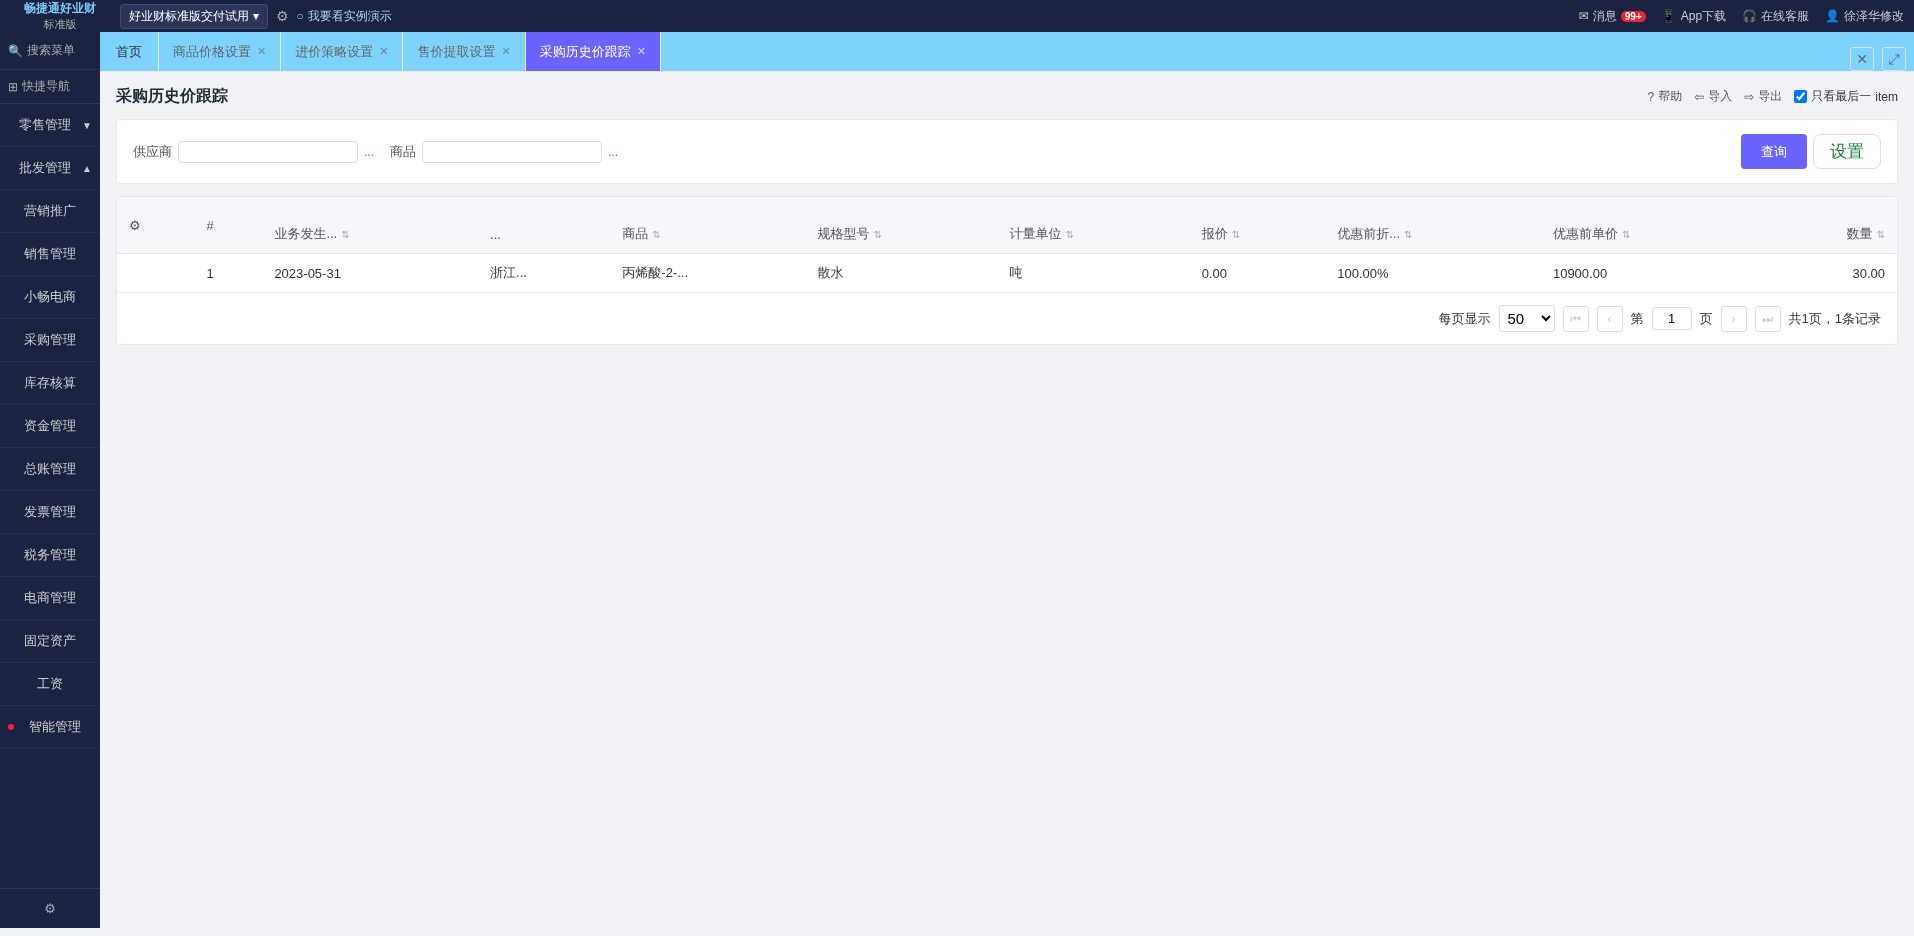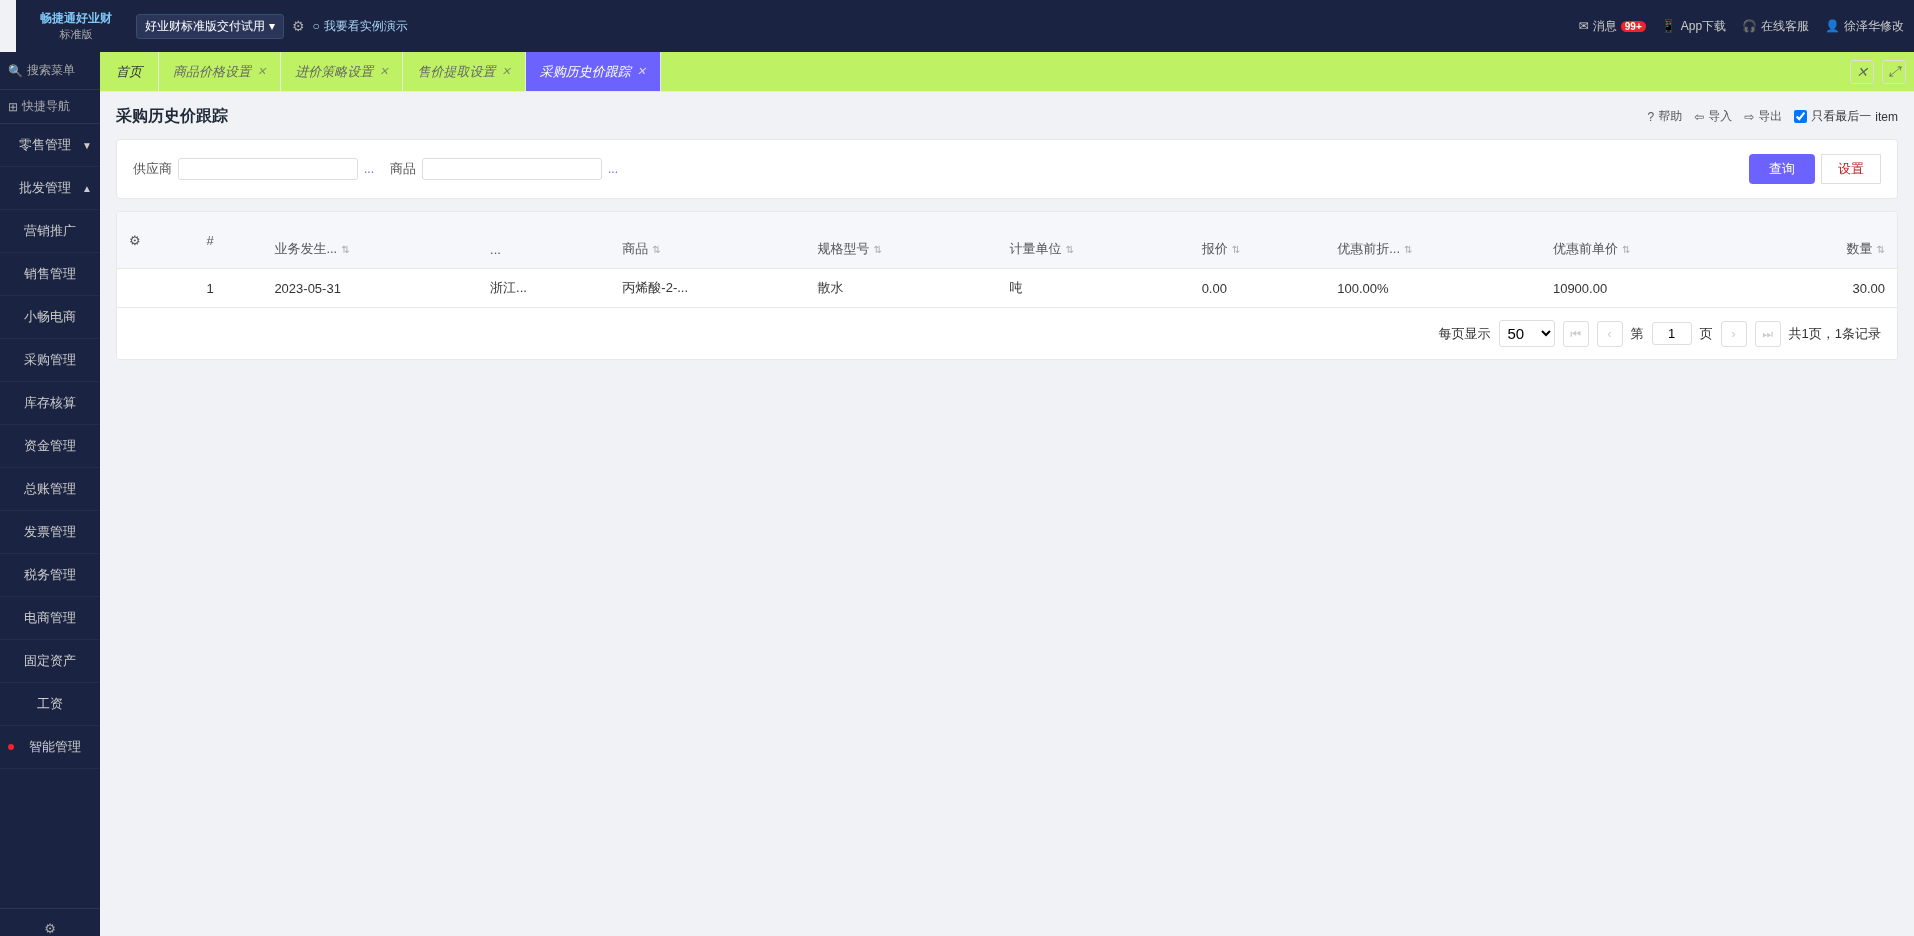--- a/index.html
+++ b/index.html
@@ -1,26 +1,25 @@
 <!DOCTYPE html>
 <html><head>
   <meta charset="utf-8">
   <style>
     * { margin: 0; padding: 0; box-sizing: border-box; }
     body { font-family: 'Microsoft YaHei', '微软雅黑', Arial, sans-serif; font-size: 13px; background: #f0f2f5; color: #333; width: 1914px; min-height: 936px; overflow-x: hidden; }
 
     
     .top-header {
-      height: 52px;
+      height: 32px;
       background: #1a2341;
       display: flex;
       align-items: center;
       padding: 0 10px;
       color: #fff;
-      margin-left: 16px;
     }
     .logo-area {
       width: 100px;
       display: flex;
       flex-direction: column;
       align-items: center;
       justify-content: center;
       color: #fff;
       font-size: 11px;
       line-height: 1.3;
@@ -149,28 +148,27 @@
     .content-area {
       flex: 1;
       background: #f0f2f5;
       display: flex;
       flex-direction: column;
       overflow: hidden;
     }
 
     
     .tab-bar {
-      background: #bef264;
+      background: #7dd3fc;
       border-bottom: 1px solid #e8e8e8;
       display: flex;
-      align-items: center;
+      align-items: flex-end;
       padding: 0 0 0 0;
       height: 40px;
       overflow: hidden;
-      font-style: italic;
     }
     .tab {
       display: flex;
       align-items: center;
       padding: 0 14px;
       height: 100%;
       font-size: 13px;
       cursor: pointer;
       color: #666;
       border-right: 1px solid #e8e8e8;
@@ -311,26 +309,26 @@
       background: #6c63ff;
       color: #fff;
       border: none;
       border-radius: 4px;
       padding: 6px 20px;
       cursor: pointer;
       font-size: 13px;
     }
     .btn-settings {
       background: #fff;
-      color: #b91c1c;
+      color: #15803d;
       border: 1px solid #ddd;
-      border-radius: 1px;
+      border-radius: 8px;
       padding: 5px 16px;
       cursor: pointer;
-      font-size: 13px;
+      font-size: 17px;
     }
     .filter-buttons {
       display: flex;
       flex-direction: row;
       gap: 6px;
       margin-left: auto;
     }
 
     
     .table-container {

